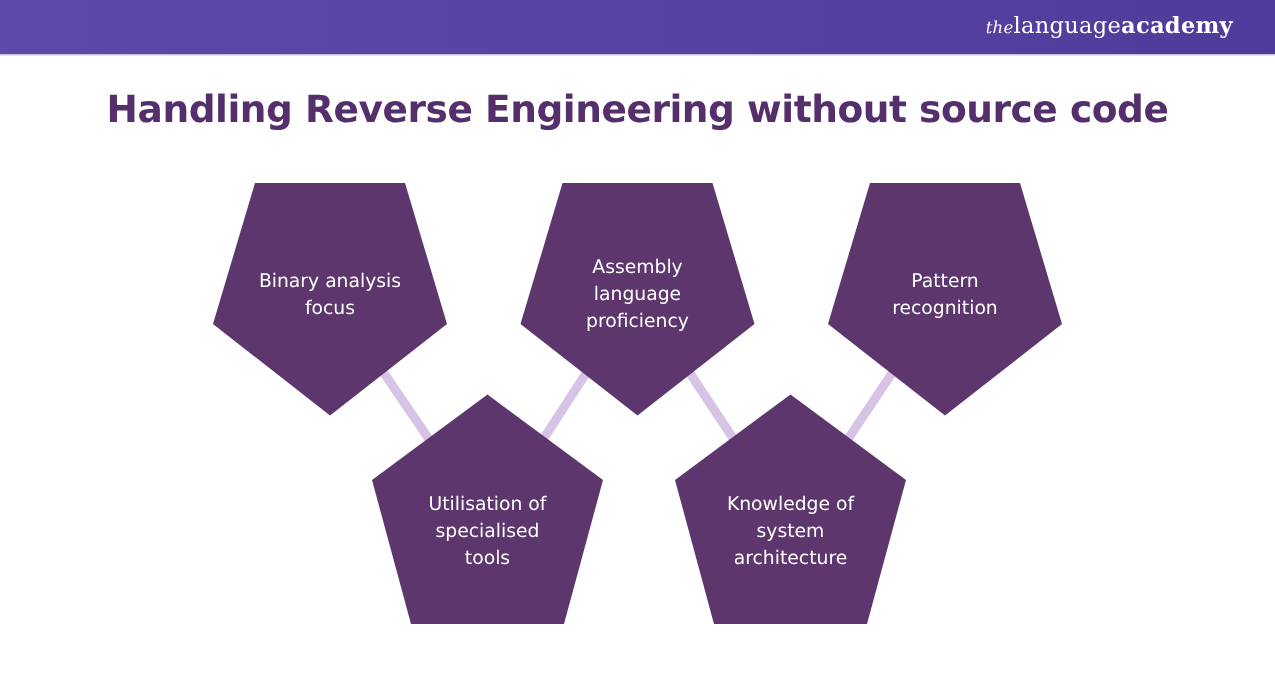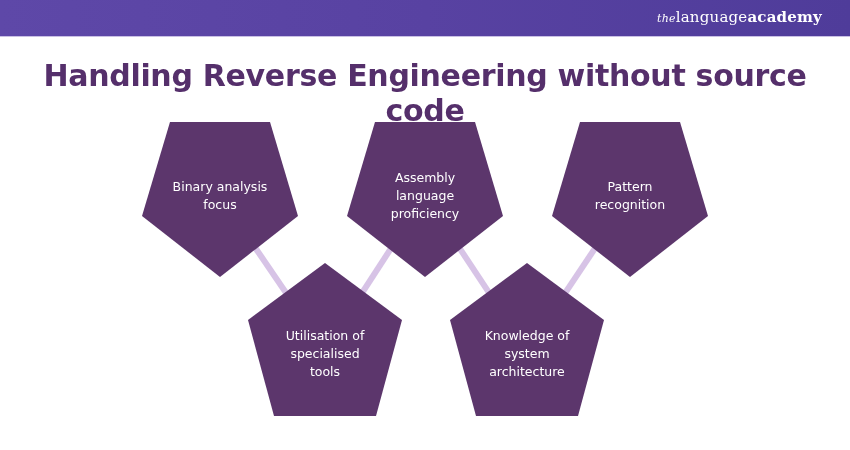--- a/index.html
+++ b/index.html
@@ -1,21 +1,21 @@
 <!DOCTYPE html>
 <html><head>
 <meta charset="utf-8">
 <style>
   html, body { margin: 0; padding: 0; }
   body { width: 850px; height: 450px; background: #ffffff; position: relative; overflow: hidden; font-family: "DejaVu Sans", sans-serif; }
   .header-band { position: absolute; left: 0; top: 0; width: 850px; height: 36px; background: linear-gradient(90deg, #5e48a8 0%, #5842a2 50%, #4f3c9a 100%); border-bottom: 1px solid #c9c0e4; }
   .logo { position: absolute; right: 28px; top: 8px; color: #ffffff; font-family: "DejaVu Serif", serif; font-size: 15px; letter-spacing: 0.2px; white-space: nowrap; }
   .logo .the { font-style: italic; font-size: 11px; }
   .logo .academy { font-weight: bold; }
-  .title { position: absolute; left: 0; top: 58px; width: 850px; text-align: center; color: #552f6b; font-family: "DejaVu Sans", sans-serif; font-weight: bold; font-size: 30px; letter-spacing: -0.3px; }
+  .title { position: absolute; left: 0; top: 58px; width: 850px; text-align: center; color: #552f6b; font-family: "DejaVu Sans", sans-serif; font-weight: bold; font-size: 25px; letter-spacing: -0.3px; }
   svg.diagram { position: absolute; left: 0; top: 0; }
   .node-label { fill: #ffffff; font-family: "DejaVu Sans", sans-serif; font-size: 12.5px; text-anchor: middle; }
 </style>
 </head>
 <body>
 
 <div class="header-band">
   <div class="logo">
     <span class="the">the</span><span>language</span><span class="academy">academy</span>
   </div>

